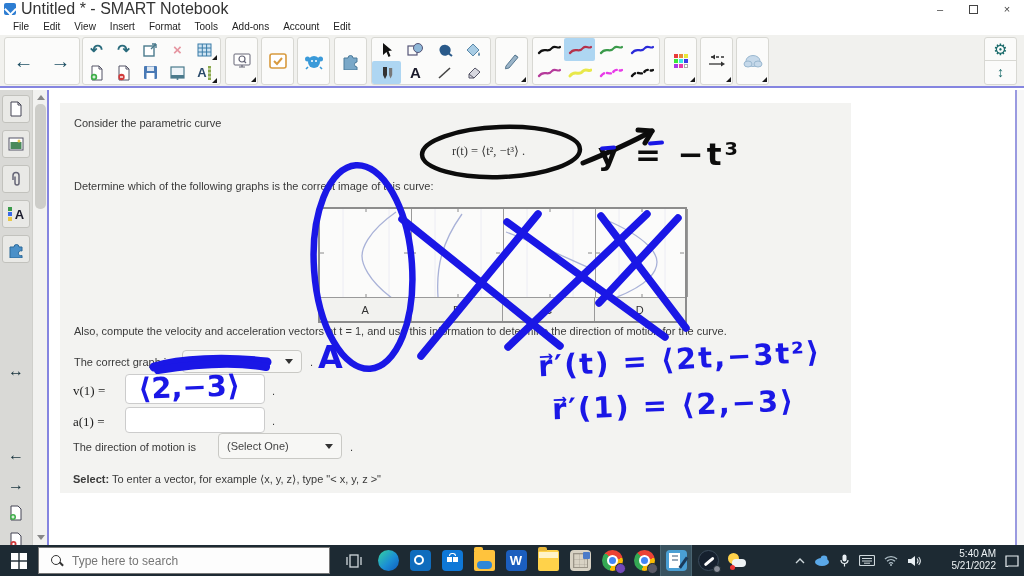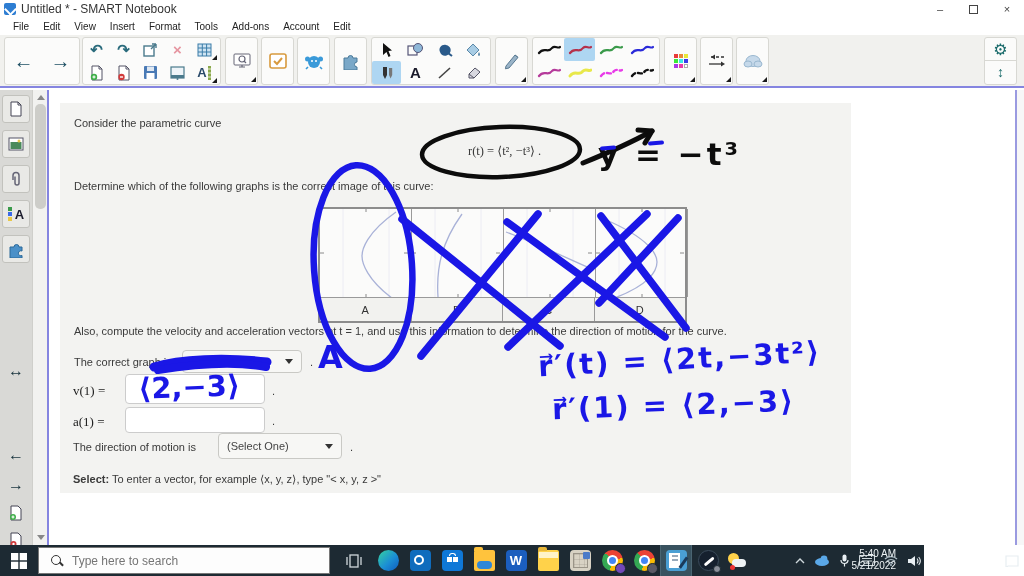--- a/index.html
+++ b/index.html
@@ -4,21 +4,21 @@
 <style>
   * { margin:0; padding:0; box-sizing:border-box; }
   html,body { width:1024px; height:576px; overflow:hidden; }
   body { font-family:"Liberation Sans", sans-serif; background:#fff; position:relative; }
   #screen { position:relative; width:1024px; height:576px; background:#fff; }
 
   
   #titlebar { height:18px; background:#fff; display:flex; align-items:center; padding-left:4px; position:relative; }
   #app-icon { width:12px; height:12px; background:#2d7dd2; border-radius:2px; position:relative; margin-right:5px; }
   #app-icon::after { content:''; position:absolute; left:2px; top:2px; width:7px; height:7px; border-left:2px solid #fff; border-bottom:2px solid #fff; transform:rotate(-45deg); }
-  #title-text { font-size:12px; color:#333; }
+  #title-text { font-size:16px; color:#333; }
   #win-controls { position:absolute; right:4px; top:0; height:18px; display:flex; align-items:center; gap:22px; padding-right:6px; }
   .winbtn { font-size:11px; color:#444; width:14px; text-align:center; cursor:default; }
   #max-btn { width:9px; height:9px; border:1px solid #444; }
 
   
   #menubar { height:17px; background:#fff; display:flex; align-items:center; padding-left:6px; gap:0; }
   .menu-item { font-size:10px; color:#222; padding:0 7px; }
 
   
   #toolbar { height:53px; background:#f1f1ee; border-bottom:2px solid #8585e0; position:relative; }
@@ -45,42 +45,42 @@
   #left-scroll { position:absolute; left:32px; top:0; width:15px; height:455px; background:#f2f2f0; border-left:1px solid #cfcfcb; }
   #left-scroll .tri-up { position:absolute; top:5px; left:4px; border-left:4px solid transparent; border-right:4px solid transparent; border-bottom:5px solid #888; }
   #left-scroll .tri-dn { position:absolute; bottom:5px; left:4px; border-left:4px solid transparent; border-right:4px solid transparent; border-top:5px solid #888; }
   #left-scroll .thumb { position:absolute; top:14px; left:2px; width:11px; height:105px; background:#cdcdc9; border-radius:5px; }
   #vline-l { position:absolute; left:47px; top:0; width:2px; height:455px; background:#8585e0; }
   #vline-r { position:absolute; left:1015px; top:0; width:2px; height:455px; background:#9a9ae0; }
   #right-gutter { position:absolute; left:1017px; top:0; width:7px; height:455px; background:#f7f7f7; }
 
   #content-box { position:absolute; left:60px; top:13px; width:791px; height:390px; background:#f3f3f1; }
   .ptext { font-size:11px; color:#3a3a3a; position:absolute; }
-  .serif { font-family:"Liberation Serif","DejaVu Serif",serif;margin-left:16px; }
+  .serif { font-family:"Liberation Serif","DejaVu Serif",serif; }
   .mlabel { font-family:"Liberation Serif","DejaVu Serif",serif; font-size:13px; color:#222; position:absolute; }
   .inputbox { position:absolute; background:#fff; border:1px solid #ccc; border-radius:4px; }
   .dropdown { position:absolute; background:#f7f7f5; border:1px solid #c9c9c5; border-radius:4px; font-size:11px; color:#444; display:flex; align-items:center; padding:0 8px; justify-content:space-between; }
   .chev { width:0; height:0; border-left:4px solid transparent; border-right:4px solid transparent; border-top:5px solid #333; margin-left:6px; }
 
   
   #graph-table { position:absolute; left:258px; top:104px; width:369px; height:116px; border:2px solid #8c8c8c; background:#fbfbfa; }
   .gpanel { position:absolute; top:0; width:92px; height:88px; border-right:1px solid #9a9a9a; }
   .gpanel:last-of-type { border-right:none; }
   #glabels { position:absolute; left:0; top:88px; width:100%; height:24px; border-top:1px solid #9a9a9a; display:flex; background:#f2f2ef; }
   #glabels div { flex:1; display:flex; align-items:center; justify-content:center; font-size:11px; color:#333; border-right:1px solid #9a9a9a; }
   #glabels div:last-child { border-right:none; }
 
   
   .ink { position:absolute; color:#1a17e6; font-weight:bold; font-family:"DejaVu Sans",sans-serif; z-index:40; }
   .ink-black { color:#0c0c0c; }
   #ink-overlay { position:absolute; inset:0; z-index:35; pointer-events:none; }
   .dashmark { position:absolute; height:4px; background:#1a17e6; border-radius:2px; z-index:40; }
 
   
-  #taskbar { position:absolute; left:0; top:545px; width:924px; height:31px; background:#1d2a33; }
+  #taskbar { position:absolute; left:0; top:545px; width:1024px; height:31px; background:#1d2a33; }
   #start-btn { position:absolute; left:0; top:0; width:38px; height:31px; display:flex; align-items:center; justify-content:center; }
   #search-box { position:absolute; left:38px; top:2px; width:292px; height:27px; background:#fdfdfd; border:1px solid #777; display:flex; align-items:center; }
   #search-box input { border:none; outline:none; background:transparent; font-size:12px; color:#333; width:230px; font-family:"Liberation Sans",sans-serif; }
   #search-glyph { width:12px; height:12px; position:relative; margin:0 9px 0 12px; }
   #search-glyph::before { content:''; position:absolute; left:0; top:0; width:8px; height:8px; border:1.6px solid #333; border-radius:50%; }
   #search-glyph::after { content:''; position:absolute; left:8px; top:8px; width:5px; height:1.6px; background:#333; transform:rotate(45deg); }
   .task-slot { position:absolute; top:0; width:32px; height:31px; display:flex; align-items:center; justify-content:center; }
   .appicon { width:21px; height:21px; border-radius:4px; position:relative; }
   .badge { position:absolute; right:-3px; bottom:-3px; width:11px; height:11px; border-radius:50%; border:1px solid #1d2a33; }
   .active-slot { background:#38525f; border-left:1px solid #4a6572; border-right:1px solid #4a6572; }

